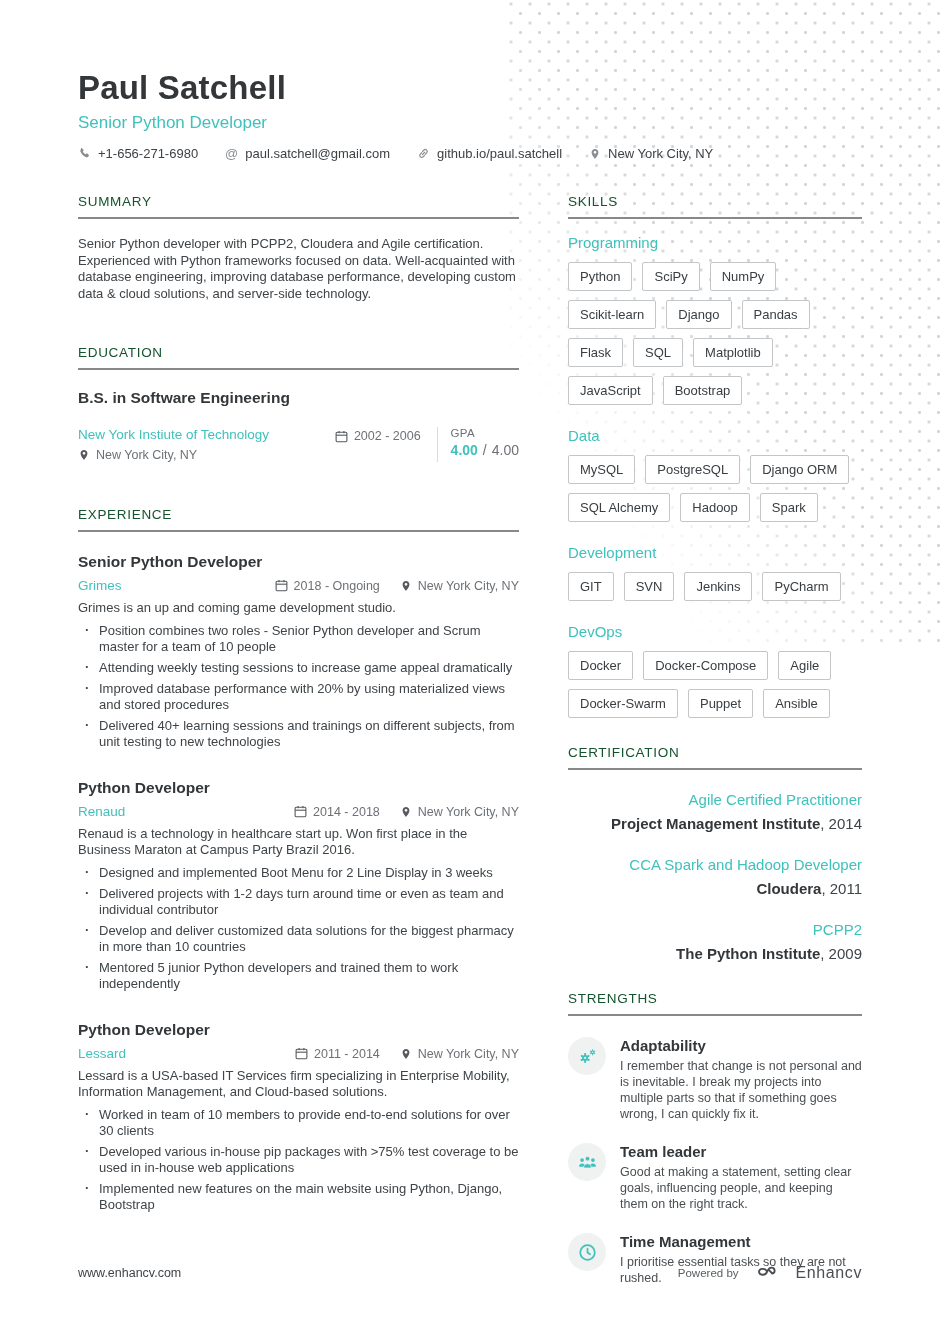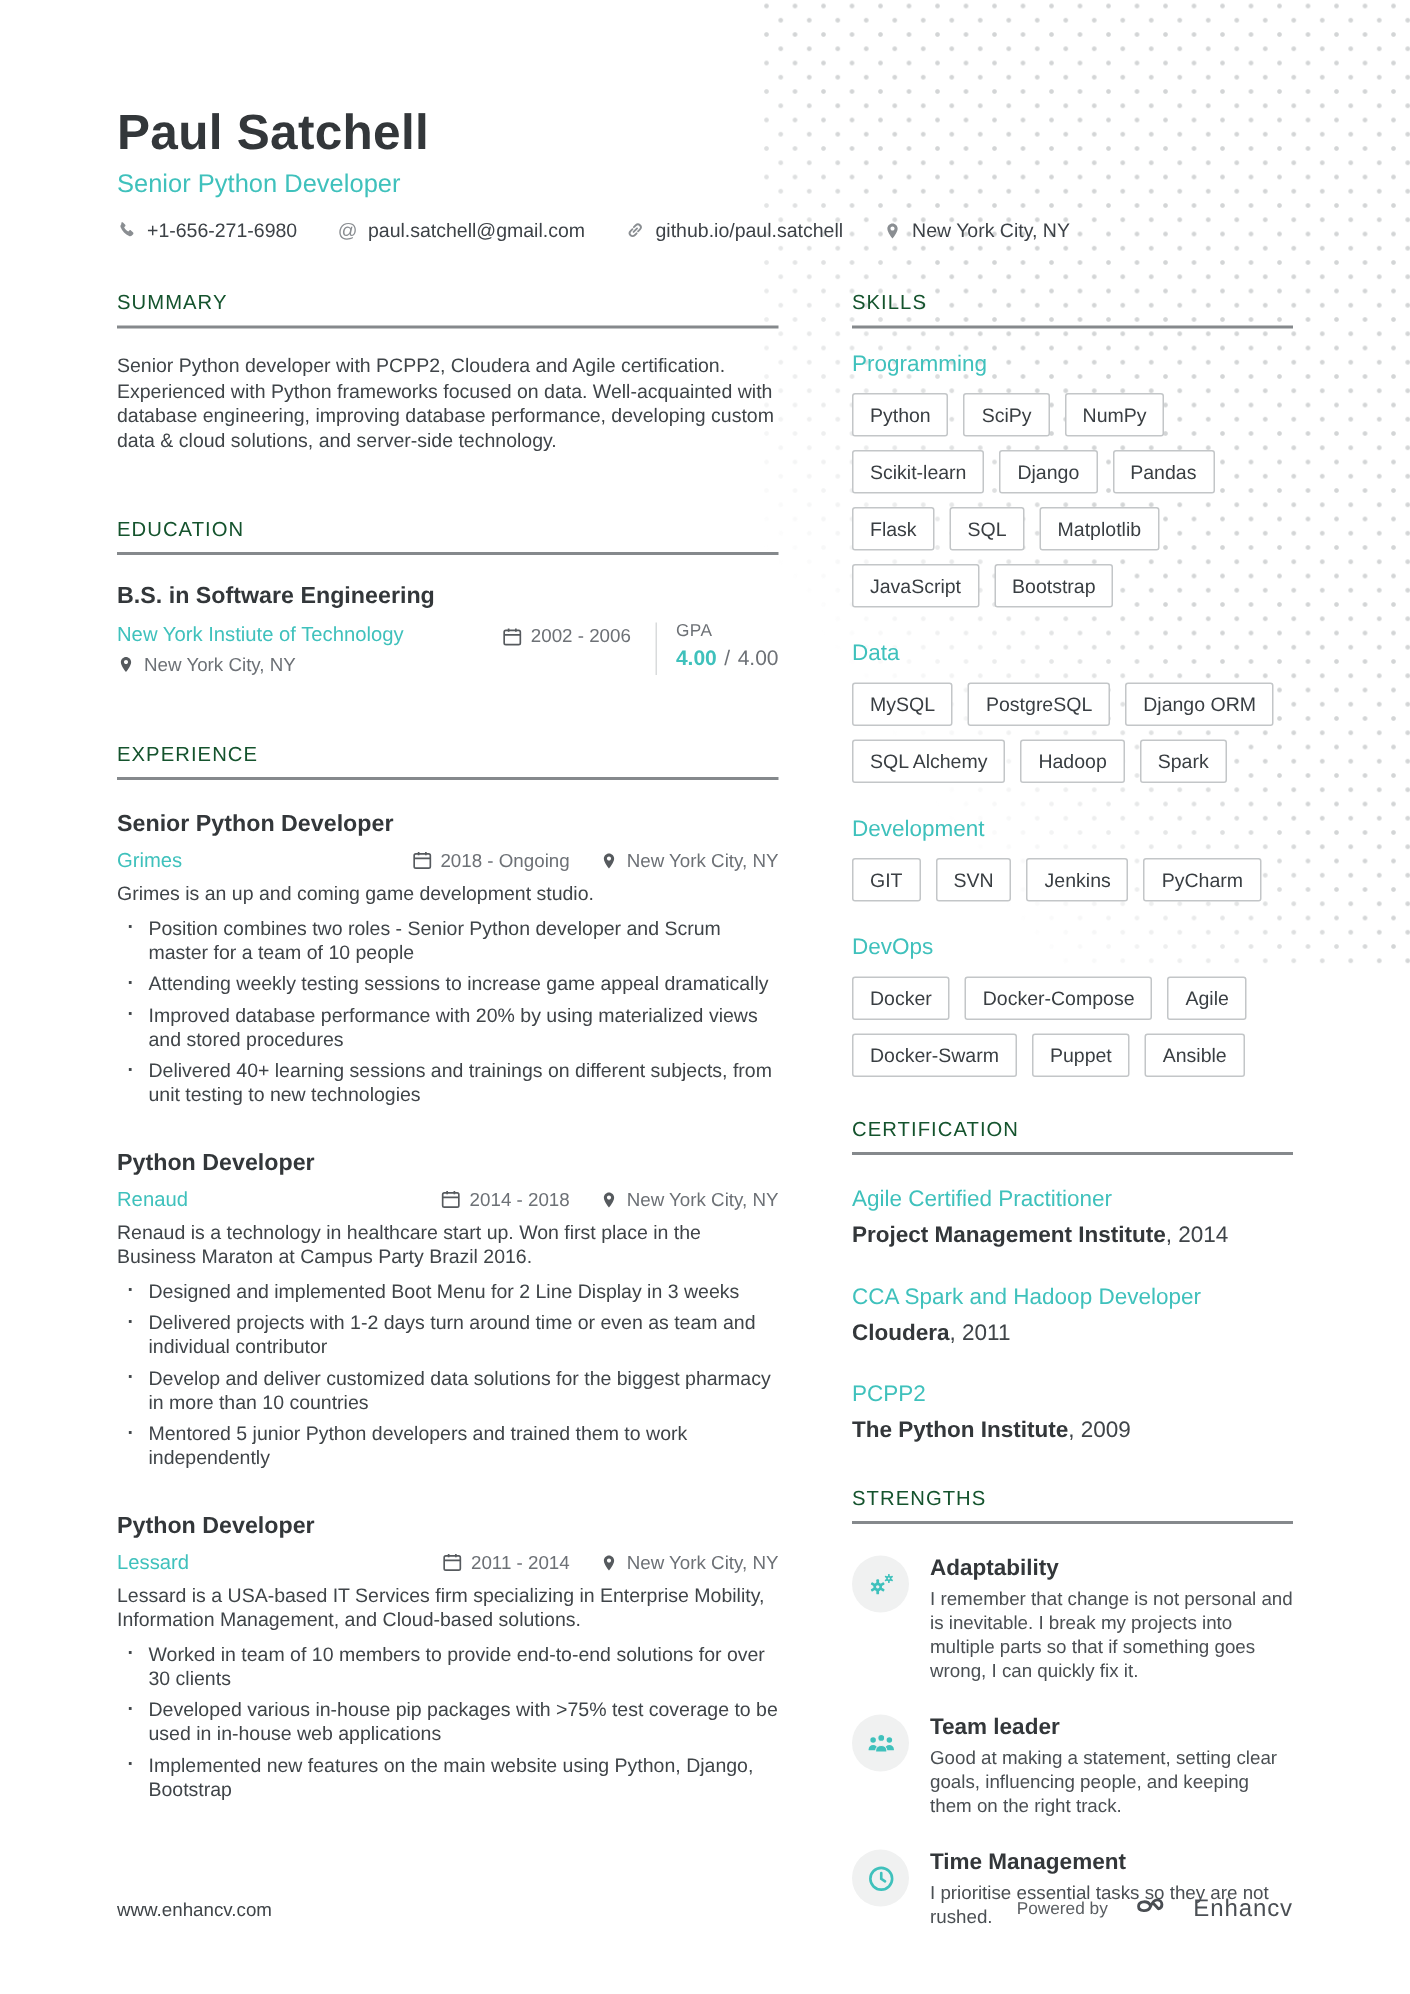--- a/index.html
+++ b/index.html
@@ -22,21 +22,21 @@
   .columns{display:flex;gap:49px;margin-top:33px;}
   .col-left{width:441px;flex:none;}
   .col-right{width:294px;flex:none;}
   .sec-head{font-size:13.5px;letter-spacing:.7px;color:#14532d;padding-bottom:8px;
             border-bottom:2px solid #85898c;font-weight:400;}
   
   .summary-text{margin:17px 0 0;font-size:13px;line-height:16.5px;color:#3f4448;}
   
   .sec-edu{margin-top:43px;}
   .edu-degree{margin-top:19px;font-size:15.5px;font-weight:700;color:#33373a;}
-  .edu-row{display:flex;align-items:flex-start;margin-top:8px;}
+  .edu-row{display:flex;align-items:flex-start;margin-top:20px;}
   .edu-left{flex:1;}
   .edu-school{font-size:13.5px;color:#3fc1bc;}
   .meta-item{display:flex;align-items:center;gap:6px;font-size:12.5px;color:#6d7176;white-space:nowrap;}
   .meta-item .micon{color:#565a5e;display:inline-flex;}
   .edu-loc{margin-top:6px;}
   .edu-date{margin-top:2px;margin-right:16px;}
   .edu-divider{width:1px;align-self:stretch;background:#d9dbdc;margin-right:13px;}
   .gpa-label{font-size:11.5px;color:#6d7176;letter-spacing:.3px;}
   .gpa-vals{margin-top:3px;font-size:14px;color:#6d7176;display:flex;gap:5px;align-items:baseline;}
   .gpa-value{color:#3fc1bc;font-weight:700;}
@@ -53,21 +53,21 @@
   .bullets li{position:relative;padding-left:21px;margin-bottom:5px;font-size:13px;line-height:16px;color:#3f4448;}
   .bullets li::before{content:"·";position:absolute;left:7px;top:-1px;font-weight:700;color:#3f4448;}
   
   .skill-group{margin-top:15px;margin-bottom:22px;}
   .skill-group-name{font-size:15px;color:#3fc1bc;margin-bottom:11px;}
   .chips{display:flex;flex-wrap:wrap;gap:9px 10px;}
   .chip{display:inline-block;border:1px solid #c3c6c8;border-radius:2px;background:#fff;
         padding:6px 11px;font-size:13px;color:#393e42;}
   
   .sec-cert{margin-top:27px;}
-  .cert-item{margin-top:21px;margin-bottom:24px;}
+  .cert-item{margin-top:21px;margin-bottom:24px;text-align:right;}
   .cert-title{font-size:15px;color:#3fc1bc;}
   .cert-issuer-line{margin-top:7px;font-size:15px;color:#3f4448;}
   .cert-issuer{font-weight:700;color:#33373a;}
   
   .sec-str{margin-top:29px;}
   .strength{display:flex;gap:14px;margin-top:21px;}
   .str-icon{flex:none;width:38px;height:38px;border-radius:50%;background:#f0f1f1;
             display:flex;align-items:center;justify-content:center;}
   .str-title{font-size:15px;font-weight:700;color:#33373a;}
   .str-text{margin-top:4px;font-size:12.5px;line-height:16px;color:#4a4f53;}

